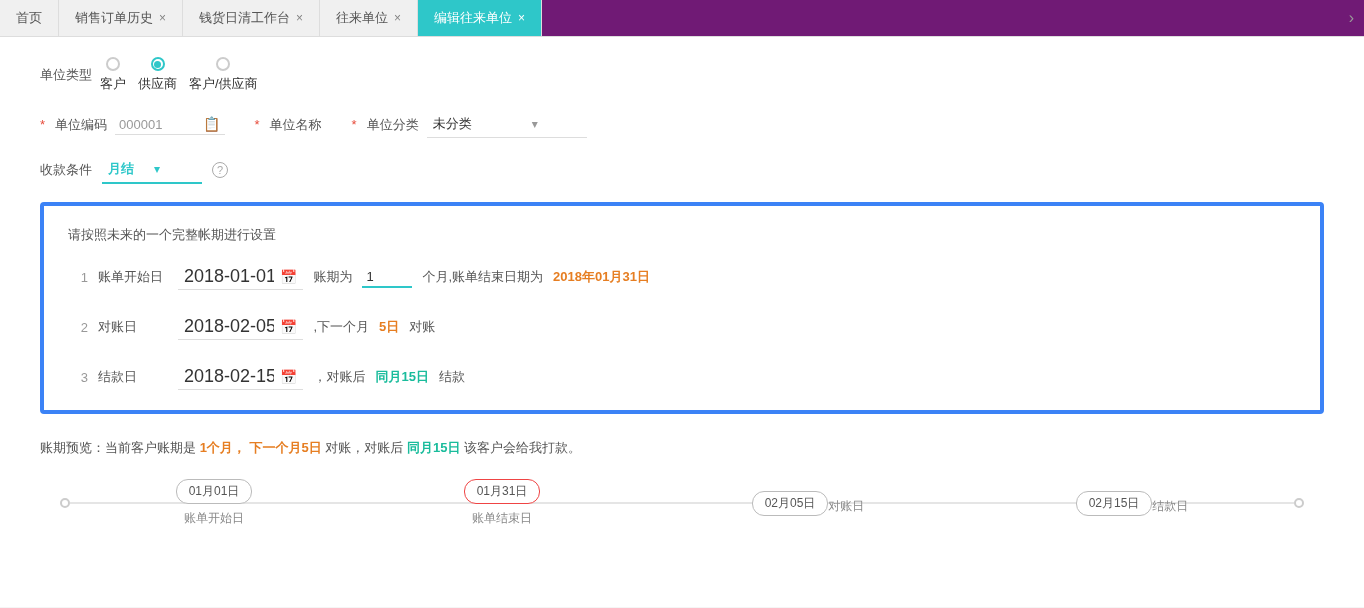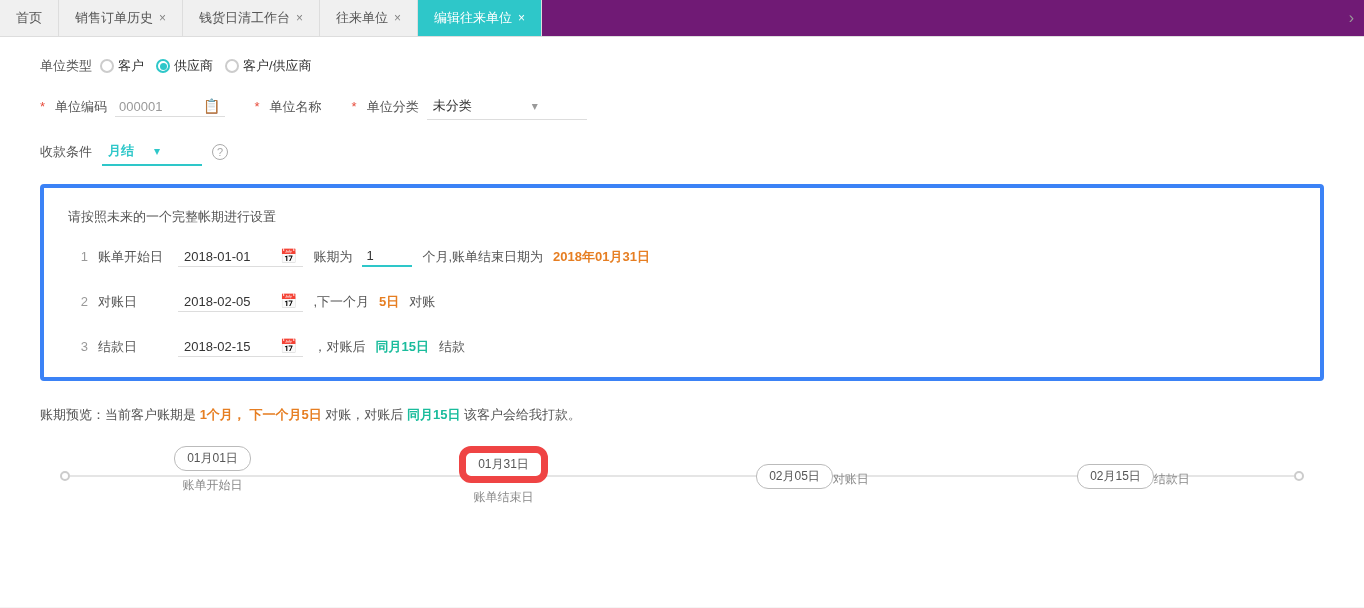--- a/index.html
+++ b/index.html
@@ -77,20 +77,21 @@
     .radio-group {
       display: flex;
       align-items: center;
       gap: 12px;
     }
     .radio-item {
       display: flex;
       align-items: center;
       gap: 4px;
       cursor: pointer;
+      flex-direction: column;
     }
     .radio-circle {
       width: 14px;
       height: 14px;
       border-radius: 50%;
       border: 2px solid #ccc;
       display: flex;
       align-items: center;
       justify-content: center;
     }
@@ -208,21 +209,21 @@
       display: flex;
       align-items: center;
       border-bottom: 1px solid #ddd;
       padding: 2px 6px;
       gap: 6px;
       min-width: 110px;
     }
     .date-input-wrap input {
       border: none;
       outline: none;
-      font-size: 13px;
+      font-size: 18px;
       color: #333;
       width: 90px;
     }
     .cal-icon { color: #2ec7c9; cursor: pointer; font-size: 14px; }
     .step-suffix { color: #555; white-space: nowrap; text-align: right; }
     .step-num-input {
       border: none;
       border-bottom: 2px solid #2ec7c9;
       outline: none;
       font-size: 13px;
@@ -380,21 +381,21 @@
       <div style="flex:1;display:flex;align-items:center;position:relative;">
 
         <div style="position:absolute;top:50%;left:0;right:0;height:1px;background:#ccc;transform:translateY(-50%);z-index:0;"></div>
 
         <div style="display:flex;justify-content:space-around;width:100%;z-index:1;">
           <div style="display:flex;flex-direction:column;align-items:center;">
             <div style="border:1px solid #bbb;border-radius:12px;padding:3px 12px;font-size:12px;color:#555;background:#fff;white-space:nowrap;">01月01日</div>
             <div style="font-size:12px;color:#888;margin-top:6px;">账单开始日</div>
           </div>
           <div style="display:flex;flex-direction:column;align-items:center;">
-            <div style="border:7px solid #ef4444;border-radius:12px;padding:3px 12px;font-size:12px;color:#555;background:#fff;white-space:nowrap;">01月31日</div>
+            <div style="border:1px solid #ef4444;border-radius:12px;padding:3px 12px;font-size:12px;color:#555;background:#fff;white-space:nowrap;">01月31日</div>
             <div style="font-size:12px;color:#888;margin-top:6px;">账单结束日</div>
           </div>
           <div style="display:flex;flex-direction:row;align-items:center;text-align:center;">
             <div style="border:1px solid #bbb;border-radius:12px;padding:3px 12px;font-size:12px;color:#555;background:#fff;white-space:nowrap;">02月05日</div>
             <div style="font-size:12px;color:#888;margin-top:6px;">对账日</div>
           </div>
           <div style="display:flex;flex-direction:row;align-items:center;">
             <div style="border:1px solid #bbb;border-radius:12px;padding:3px 12px;font-size:12px;color:#555;background:#fff;white-space:nowrap;">02月15日</div>
             <div style="font-size:12px;color:#888;margin-top:6px;">结款日</div>
           </div>

